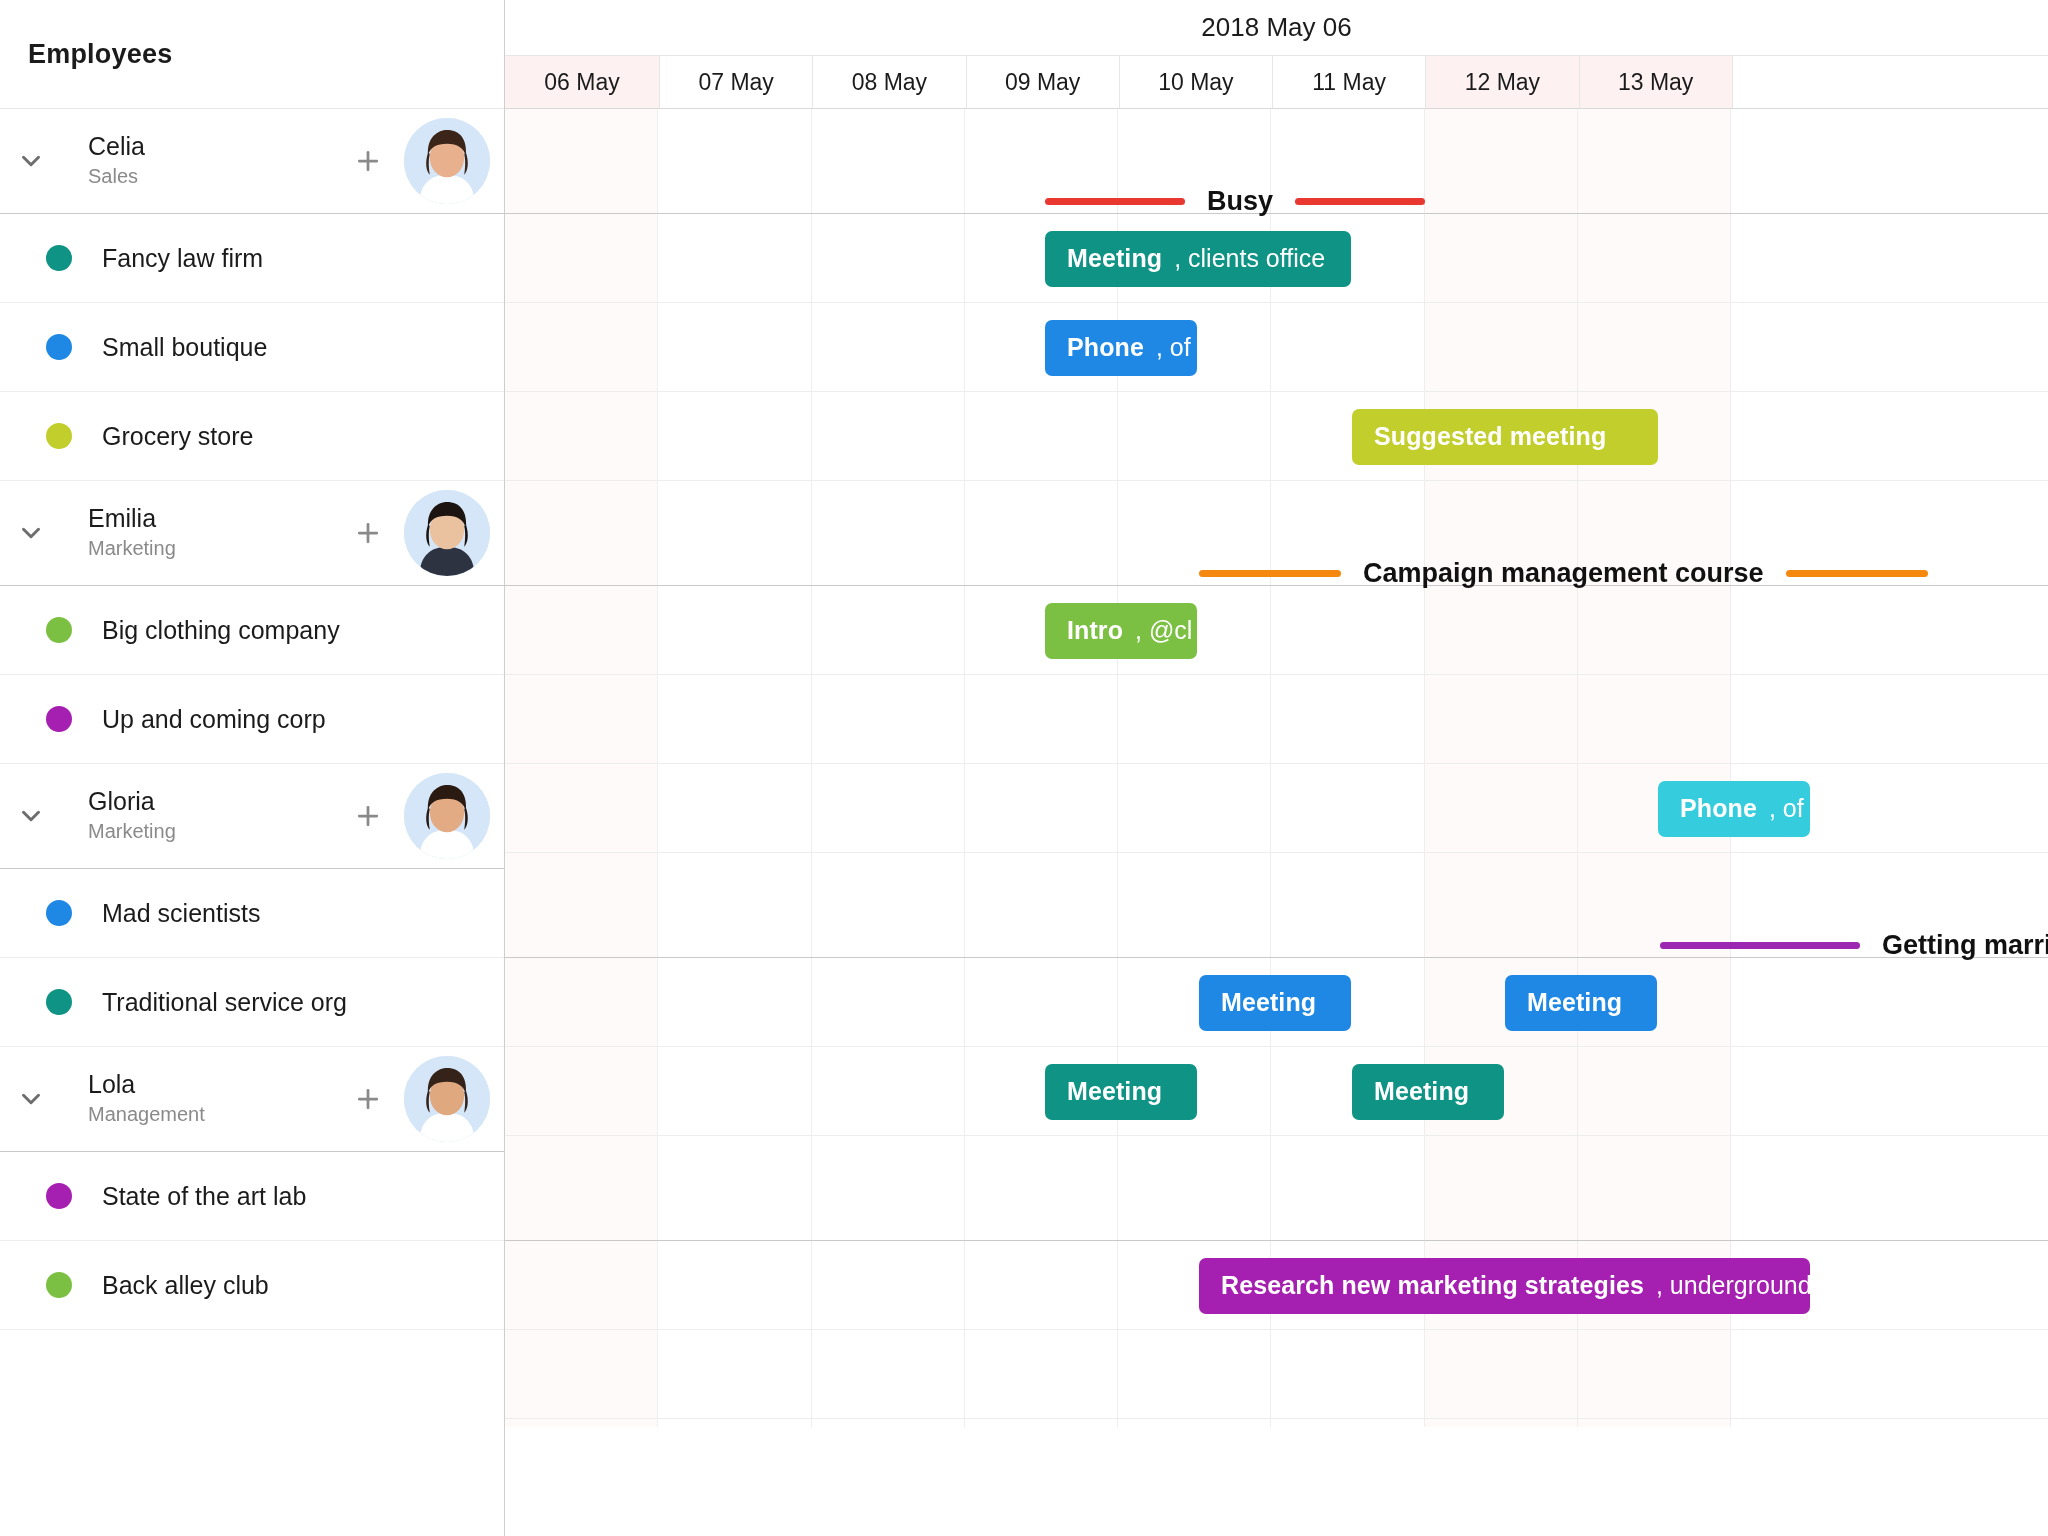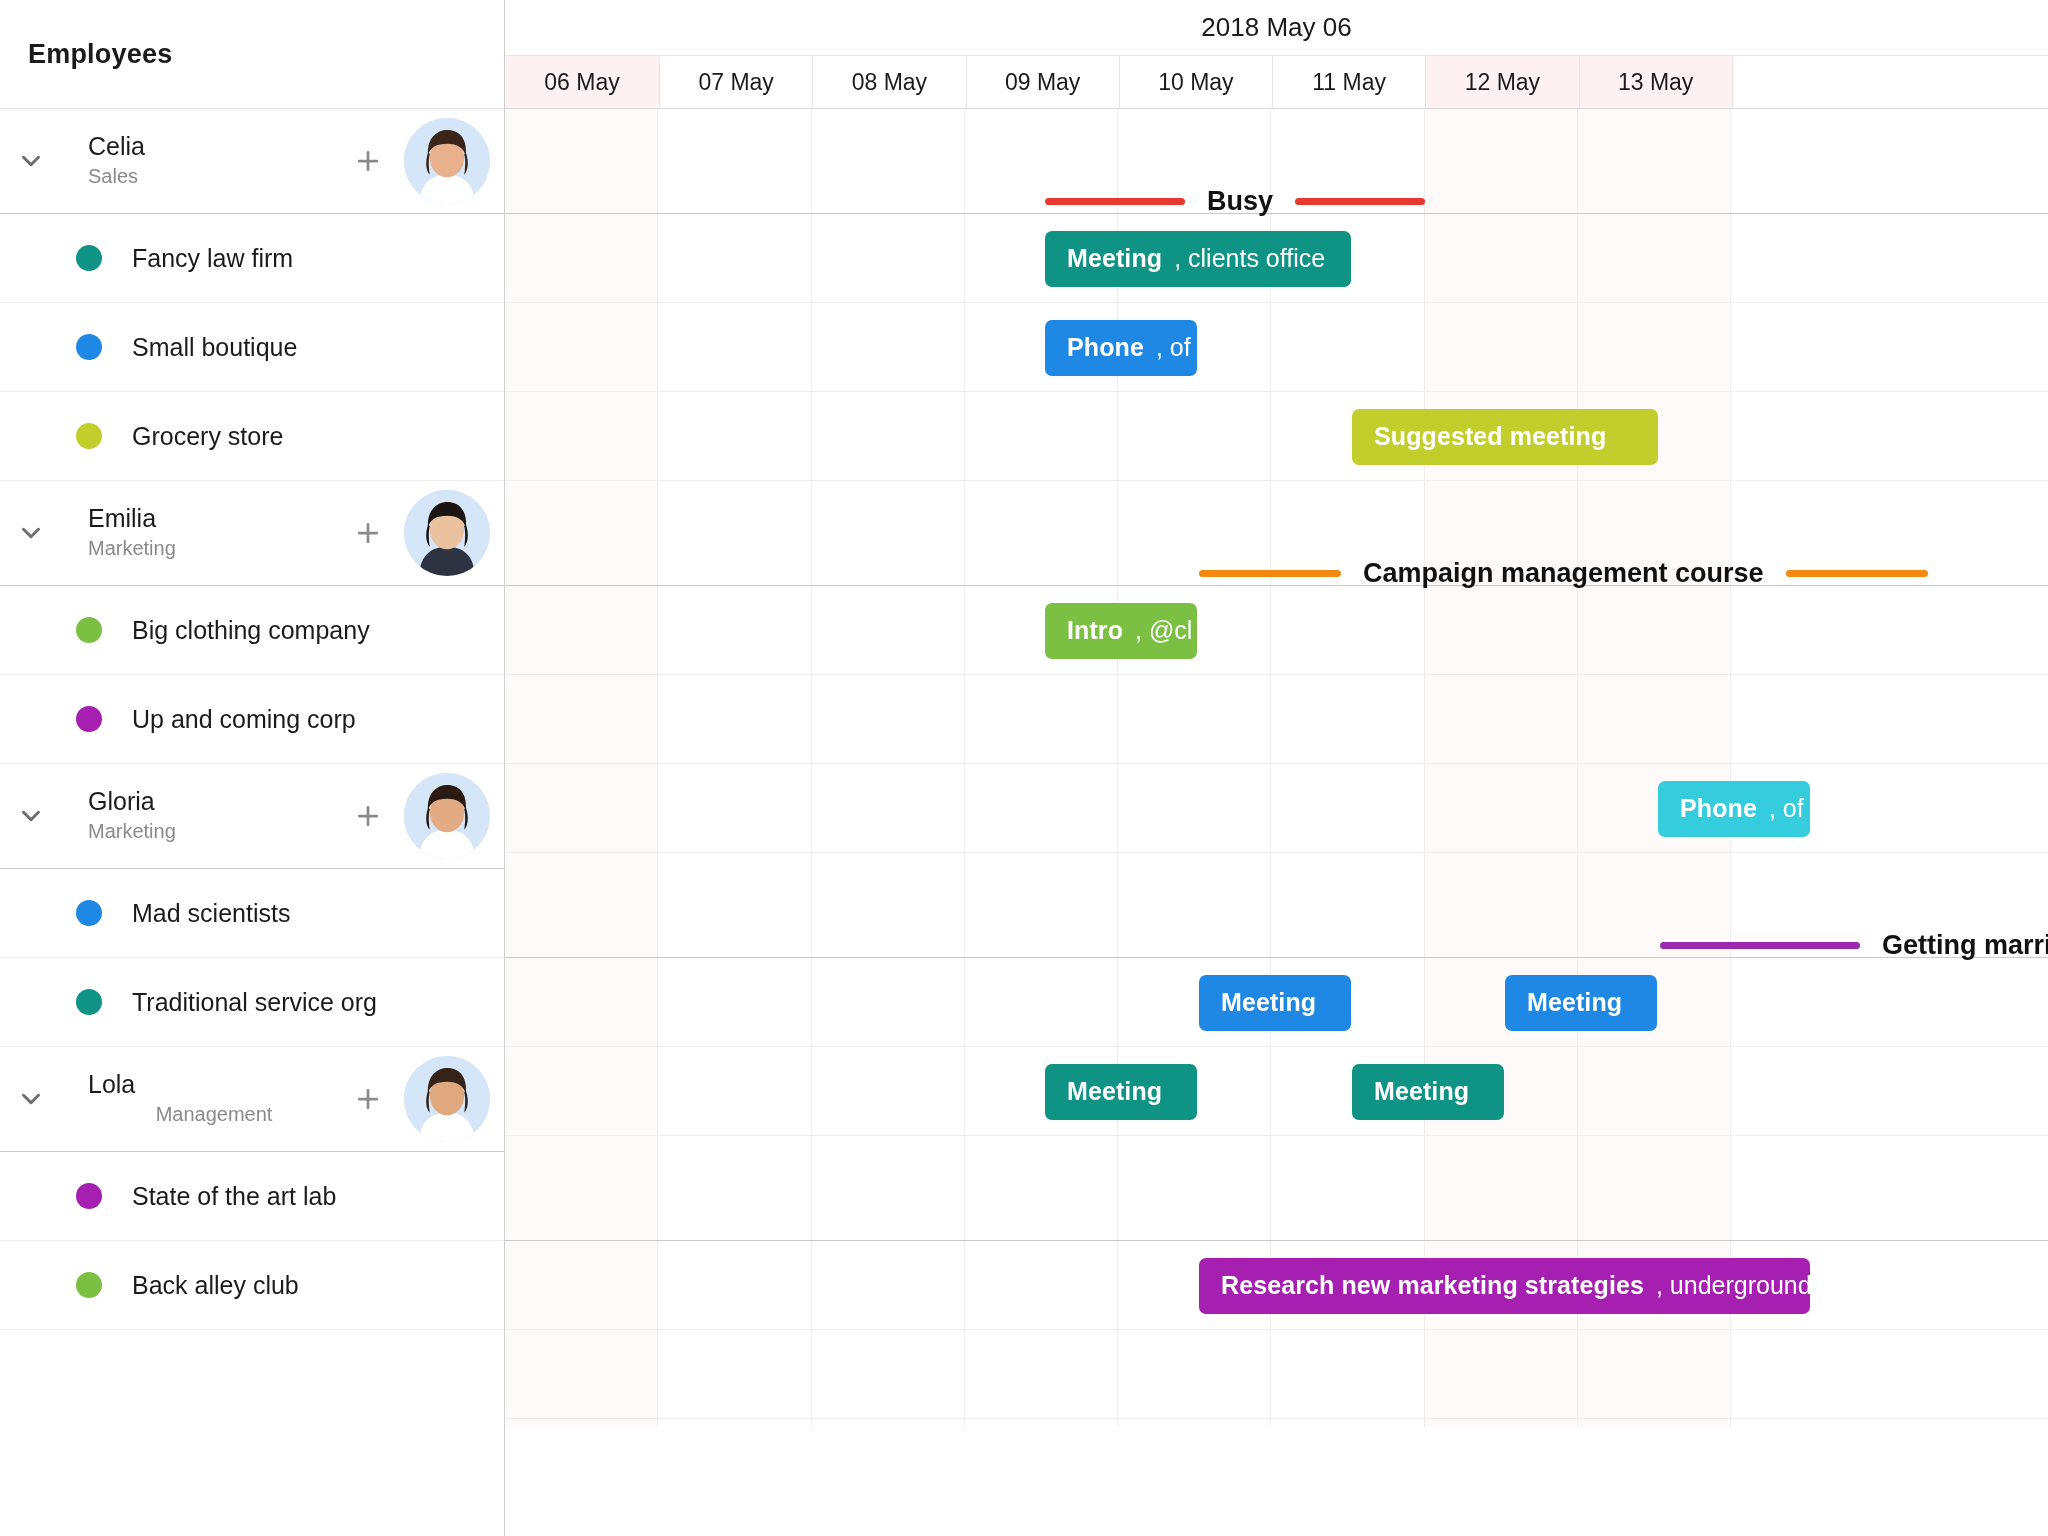--- a/index.html
+++ b/index.html
@@ -94,21 +94,20 @@
   }
   .avatar svg { display:block; width:100%; height:100%; }
 
   
   .task-row {
     height: 89px;
     display: flex;
     align-items: center;
     border-bottom: 1px solid #ededed;
     background: #fff;
-    padding-left: 30px;
   }
   .dot {
     width: 26px; height: 26px;
     border-radius: 50%;
     margin-left: 46px;
     flex: 0 0 26px;
   }
   .task-label {
     font-size: 25px;
     color: #1b1b1b;
@@ -345,21 +344,21 @@
        <span class="task-label">Traditional service org</span>
         </div>
         <div class="emp-row">
           <span class="chevron">
             <svg width="30" height="30" viewBox="0 0 24 24" fill="none" stroke="currentColor" stroke-width="2.4" stroke-linecap="round" stroke-linejoin="round">
               <polyline points="6 9 12 15 18 9"></polyline>
             </svg>
           </span>
      <span class="emp-text">
         <span class="emp-name" style="display: block;">Lola</span>
-        <span class="emp-role" style="display: block; text-align: center;">Management</span>
+        <span class="emp-role" style="display: block;">Management</span>
      </span>
      <span class="emp-plus">
             <svg width="30" height="30" viewBox="0 0 24 24" fill="none" stroke="currentColor" stroke-width="2.2" stroke-linecap="round">
               <line x1="12" y1="5" x2="12" y2="19"></line>
               <line x1="5" y1="12" x2="19" y2="12"></line>
             </svg>
           </span>
      <span class="avatar">
             <svg viewBox="0 0 100 100" xmlns="http://www.w3.org/2000/svg">
     <rect width="100" height="100" fill="#d4e6f7"></rect>

